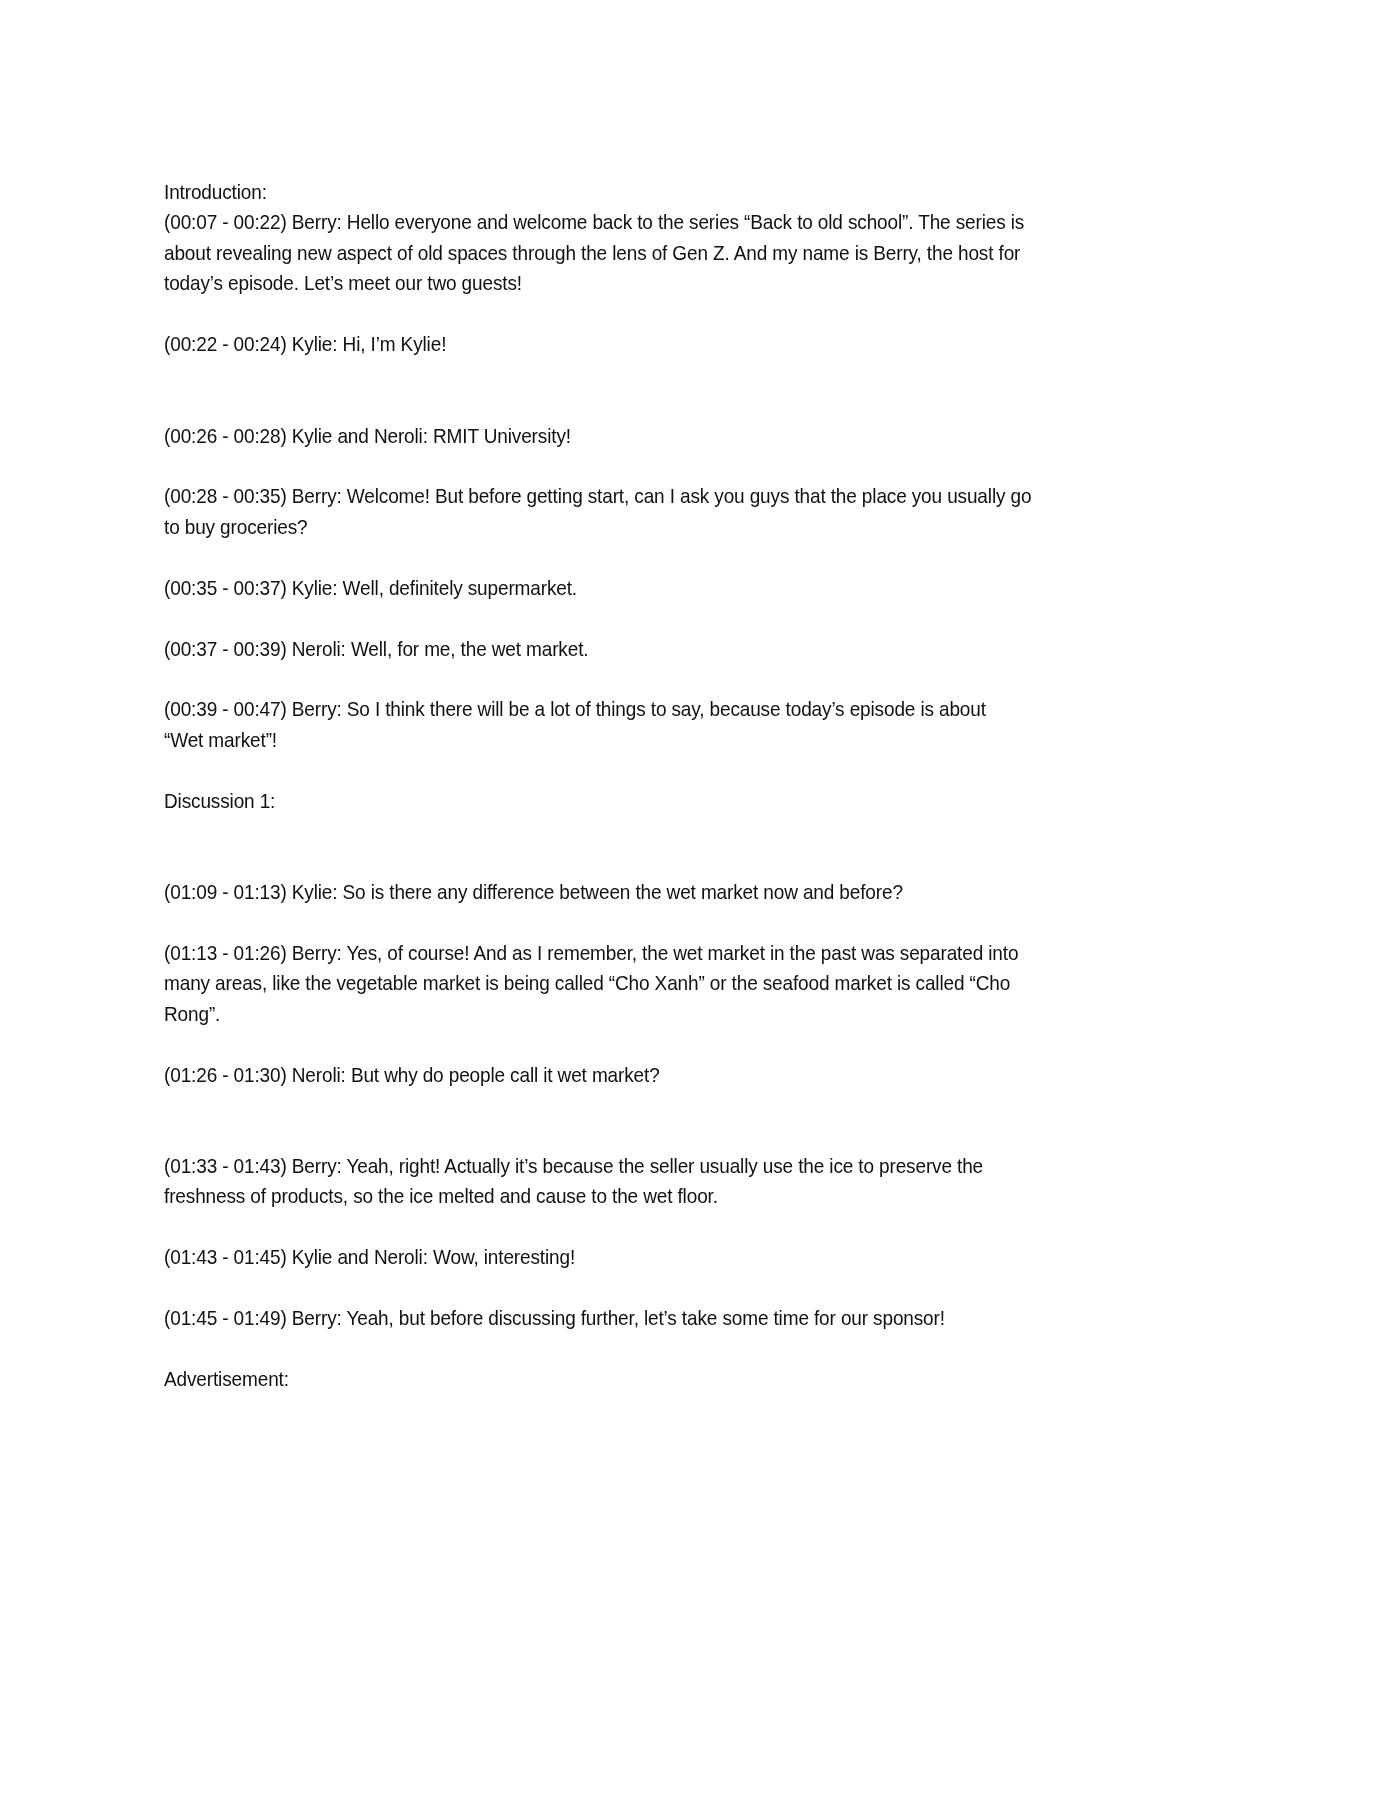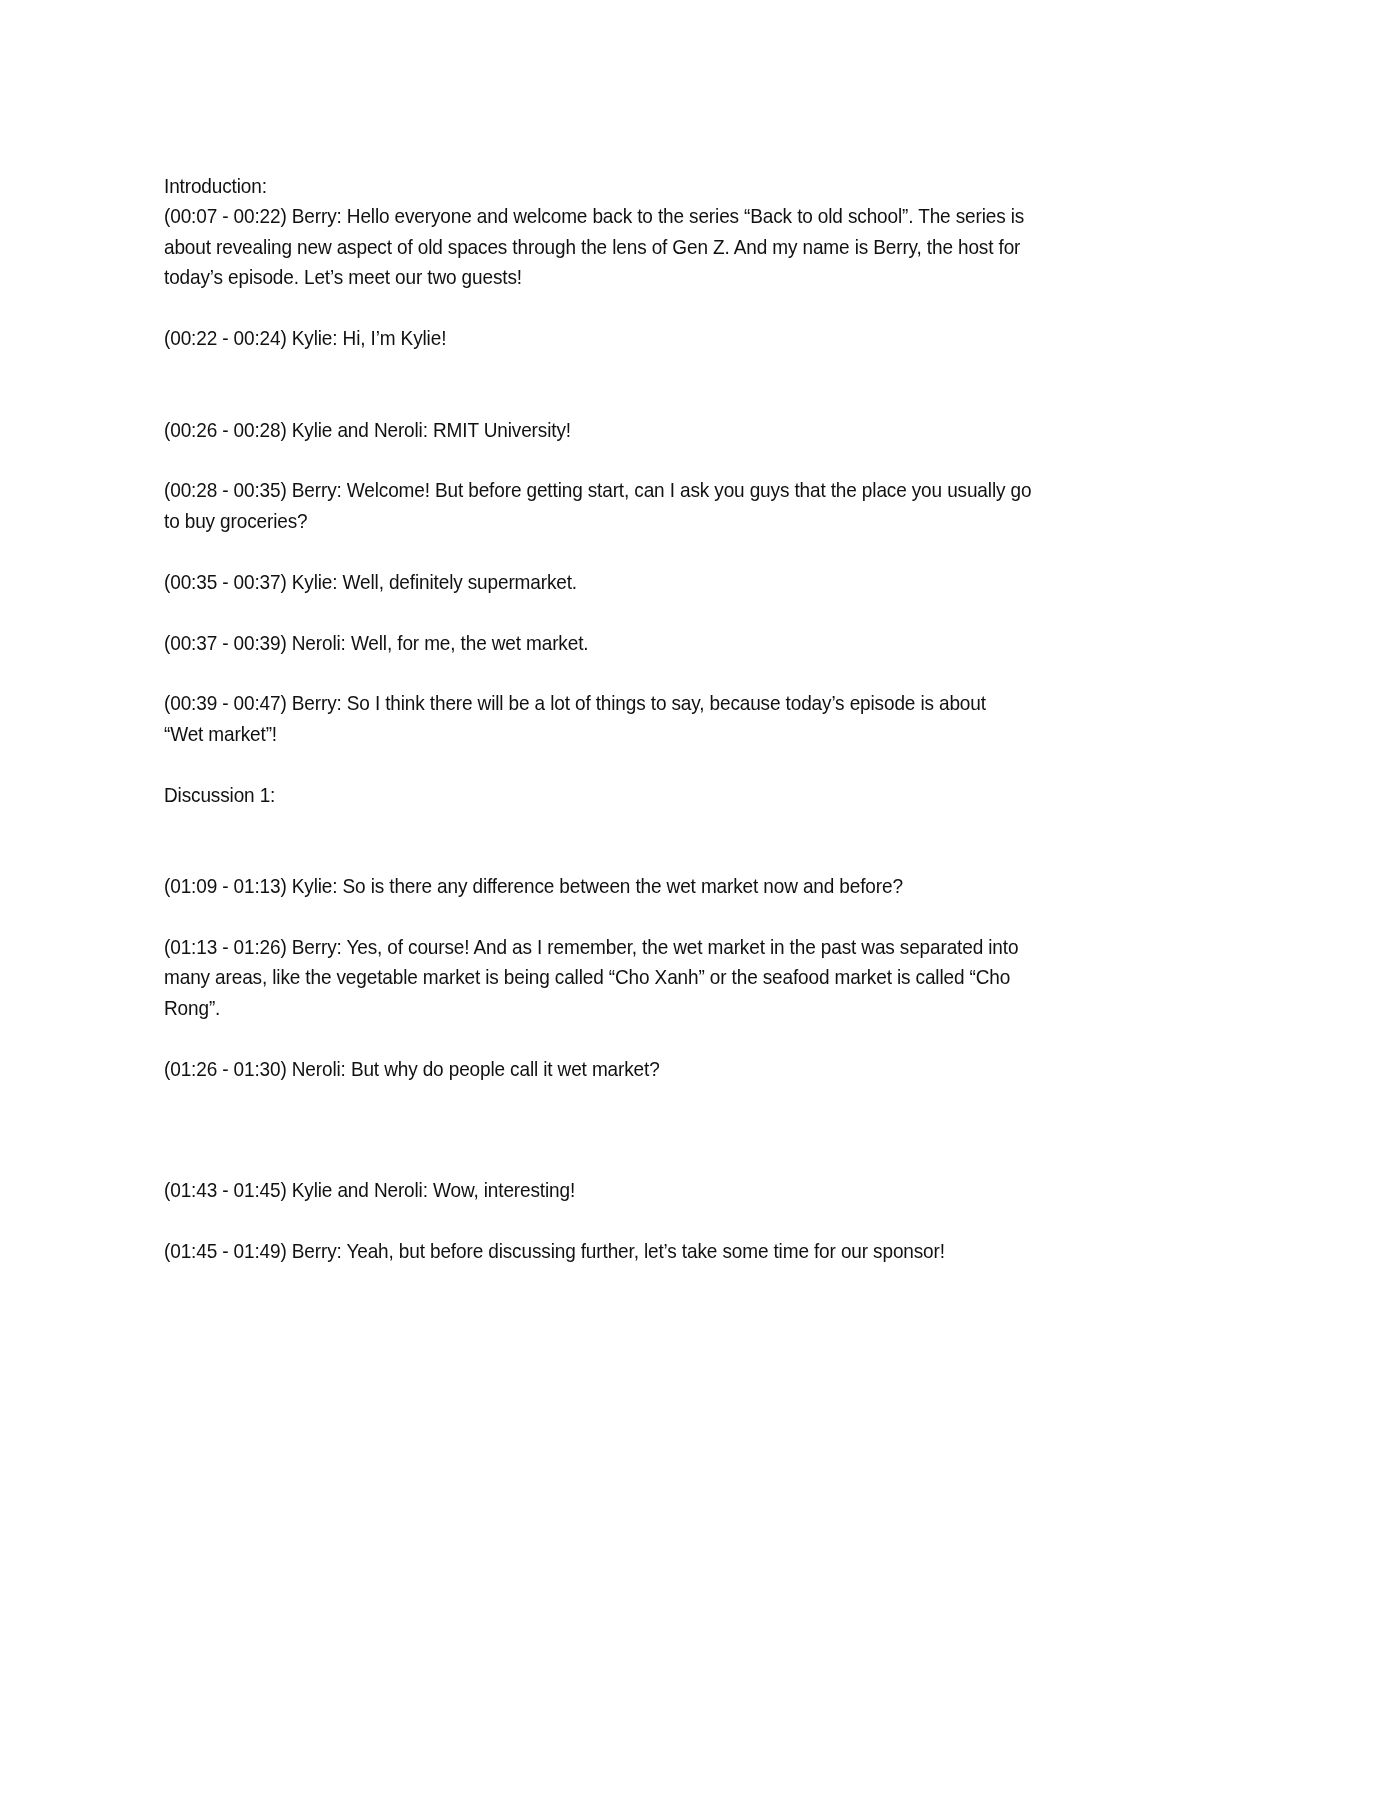--- a/index.html
+++ b/index.html
@@ -11,21 +11,21 @@
     width: 1391px;
     height: 1800px;
     position: relative;
     overflow: hidden;
     font-family: "Liberation Sans", sans-serif;
     color: #111111;
   }
   .page {
     position: absolute;
     left: 164px;
-    top: 171px;
+    top: 177px;
     width: 1060px;
   }
   .line {
     height: 30.45px;
     line-height: 30.45px;
     font-size: 21px;
     white-space: nowrap;
     transform-origin: left center;
     transform: scaleX(0.905);
     letter-spacing: -0.15px;
@@ -101,27 +101,34 @@
     </div>
     <div class="blank"></div>
 
     <div>
       <div class="line">(01:26 - 01:30) Neroli: But why do people call it wet market?</div>
     </div>
     <div class="blank"></div>
 
     <div class="blank"></div>
 
+    <div>
+      <div class="line">(01:33 - 01:43) Berry: Yeah, right! Actually it’s because the seller usually use the ice to preserve the</div>
+      <div class="line">freshness of products, so the ice melted and cause to the wet floor.</div>
+    </div>
     <div class="blank"></div>
 
     <div>
       <div class="line">(01:43 - 01:45) Kylie and Neroli: Wow, interesting!</div>
     </div>
     <div class="blank"></div>
 
     <div>
       <div class="line">(01:45 - 01:49) Berry: Yeah, but before discussing further, let’s take some time for our sponsor!</div>
     </div>
     <div class="blank"></div>
   </div>
 
+  <div>
+    <div class="line">Advertisement:</div>
+  </div>
 
 </div>
 
 </body></html>

